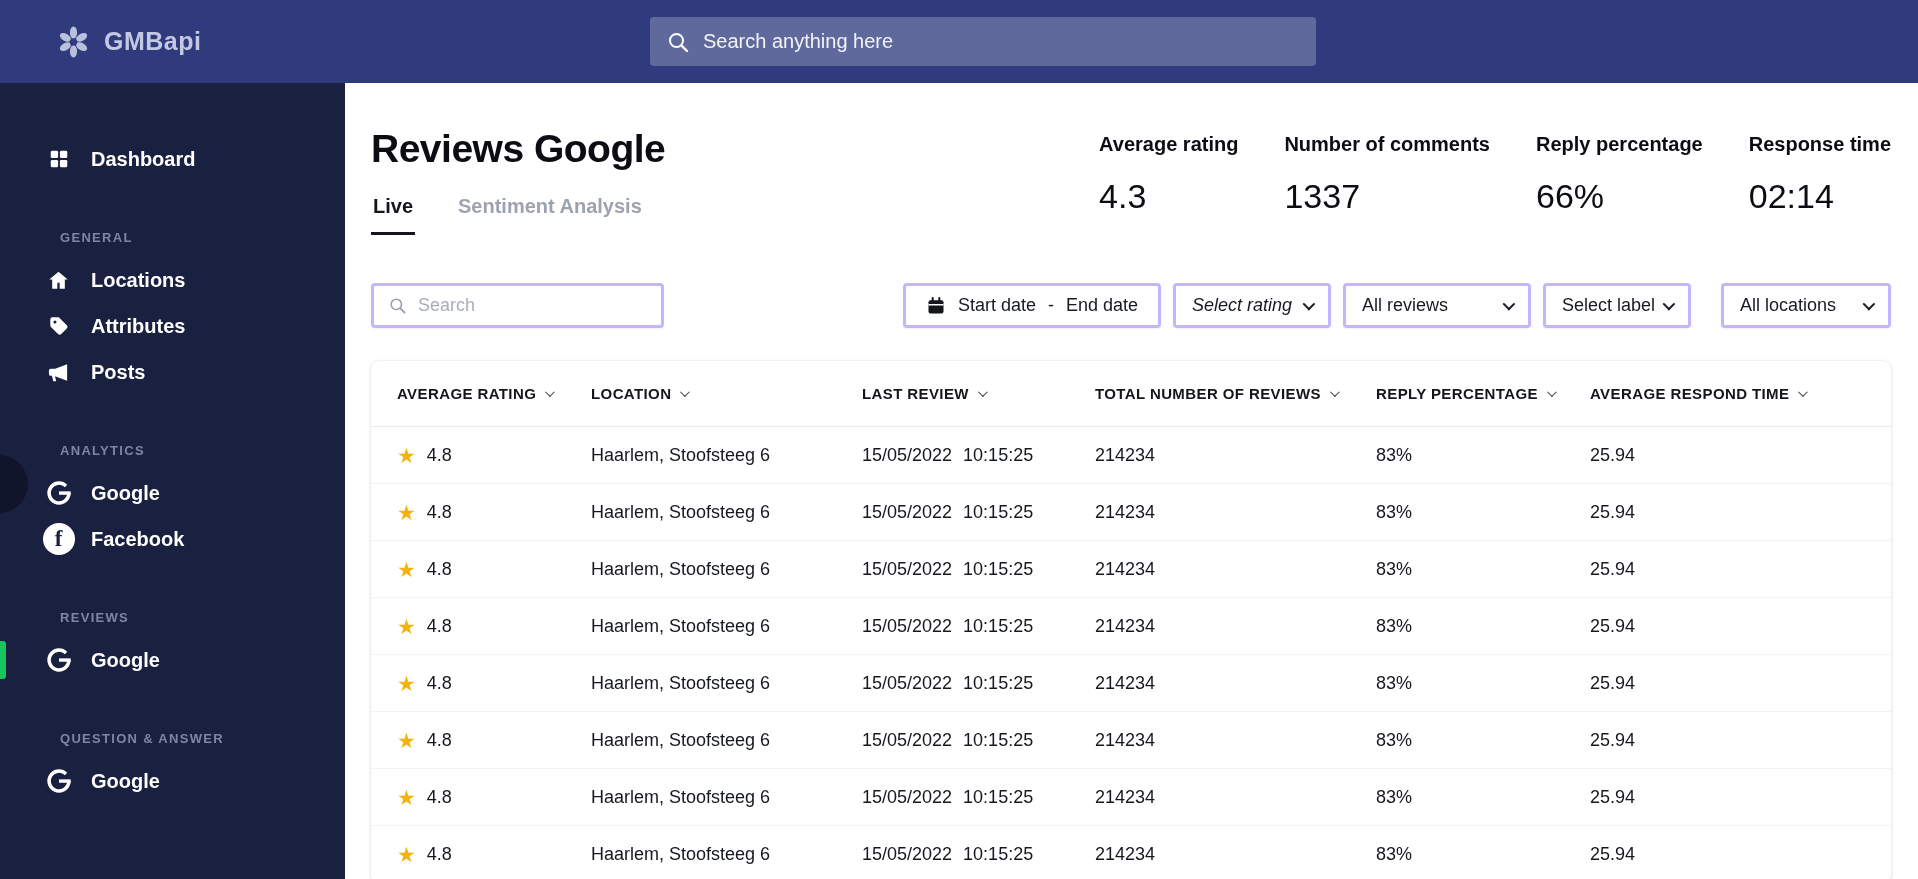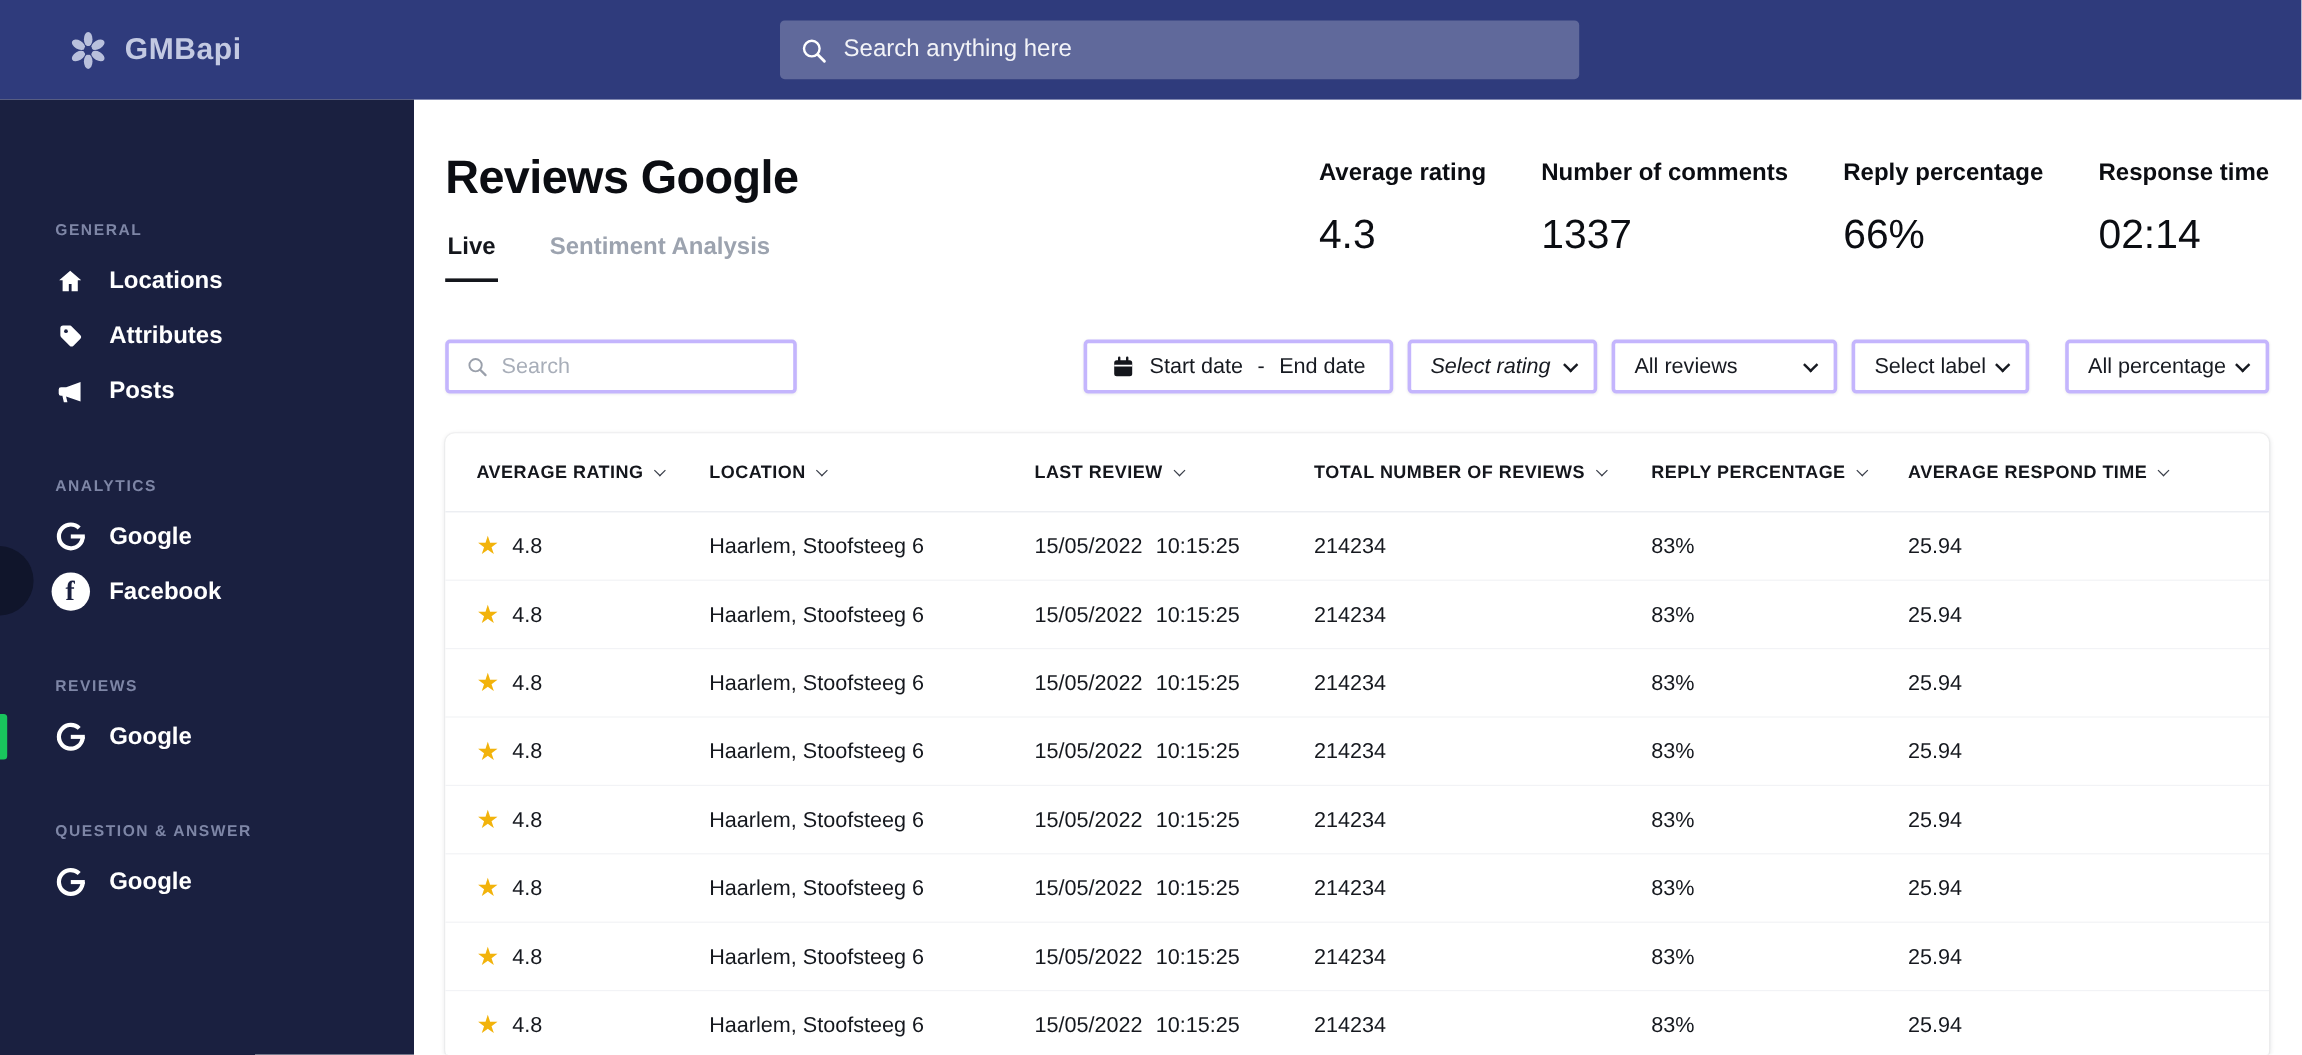--- a/index.html
+++ b/index.html
@@ -22,21 +22,21 @@
     color:#fff; font-size:20px; font-family:inherit; }
   .topbar-search input::placeholder { color:rgba(255,255,255,.92); }
 
   
   .sidebar { grid-area:sidebar; background:#1a2040; position:relative; padding-top:53px; overflow:hidden; }
   .side-item { display:flex; align-items:center; height:46px; padding-left:42px; gap:16px;
     color:#fff; font-size:20px; font-weight:600; cursor:pointer; position:relative; }
   .side-item.active::before { content:""; position:absolute; left:0; top:4px; bottom:4px;
     width:6px; border-radius:0 3px 3px 0; background:#19c55d; }
   .side-icon { width:33px; display:flex; align-items:center; justify-content:center; flex:none; }
-  .section-title { margin:48px 0 12px; padding-left:46px; font-size:13px; font-weight:700;
+  .section-title { margin:48px 0 12px; padding-left:60px; font-size:13px; font-weight:700;
     letter-spacing:1.3px; color:#7e86a6; text-transform:uppercase; }
   .fb-badge { width:32px; height:32px; border-radius:50%; background:#fff; color:#1a2040;
     font-weight:700; font-size:23px; display:flex; align-items:center; justify-content:center;
     font-family:"Liberation Serif","DejaVu Serif",serif; }
   .sidebar-notch { position:absolute; left:-30px; top:372px; width:58px; height:58px;
     border-radius:50%; background:#10152b; cursor:pointer; }
 
   
   .main { grid-area:main; background:#fff; padding:44px 27px 0 26px; overflow:hidden; }
   .page-head { display:flex; justify-content:space-between; align-items:flex-start; }
@@ -107,20 +107,31 @@
             <circle cx="10.5" cy="10.5" r="6.5" fill="none" stroke="#fff" stroke-width="2"></circle>
             <line x1="15.6" y1="15.6" x2="21" y2="21" stroke="#fff" stroke-width="2.4" stroke-linecap="round"></line>
           </svg>
       </span>
       <input type="text" placeholder="Search anything here" style="">
     </div>
   </header>
 
   <aside class="sidebar">
 
+    <div class="side-item">
+      <span class="side-icon">
+        <svg width="22" height="22" viewBox="0 0 24 24" fill="#fff">
+          <rect x="3" y="3" width="8" height="8" rx="1.5"></rect>
+            <rect x="13" y="3" width="8" height="8" rx="1.5"></rect>
+          <rect x="3" y="13" width="8" height="8" rx="1.5"></rect>
+            <rect x="13" y="13" width="8" height="8" rx="1.5"></rect>
+        </svg>
+      </span>
+      <span>Dashboard</span>
+    </div>
 
     <div class="section-title">General</div>
 
     <div class="side-item">
       <span class="side-icon">
         <svg width="23" height="23" viewBox="0 0 24 24">
             <path fill="#fff" d="M12 2.8 2.4 11h3v9.5h5.4v-6.2h2.4v6.2h5.4V11h3z"></path>
           </svg>
       </span>
       <span>Locations</span>
@@ -254,21 +265,21 @@
       </div>
       <div class="ctrl dropdown dd-reviews">
         <span>All reviews</span>
         <span class="chev"></span>
       </div>
       <div class="ctrl dropdown dd-label">
         <span>Select label</span>
         <span class="chev"></span>
       </div>
       <div class="ctrl dropdown dd-locations">
-        <span>All percentage</span>
+        <span>All locations</span>
         <span class="chev"></span>
       </div>
     </div>
 
     <div class="table-card">
       <div class="tgrid thead">
 
           <div class="hcell">
             <span>Average rating</span>
             <span class="chev"></span>

